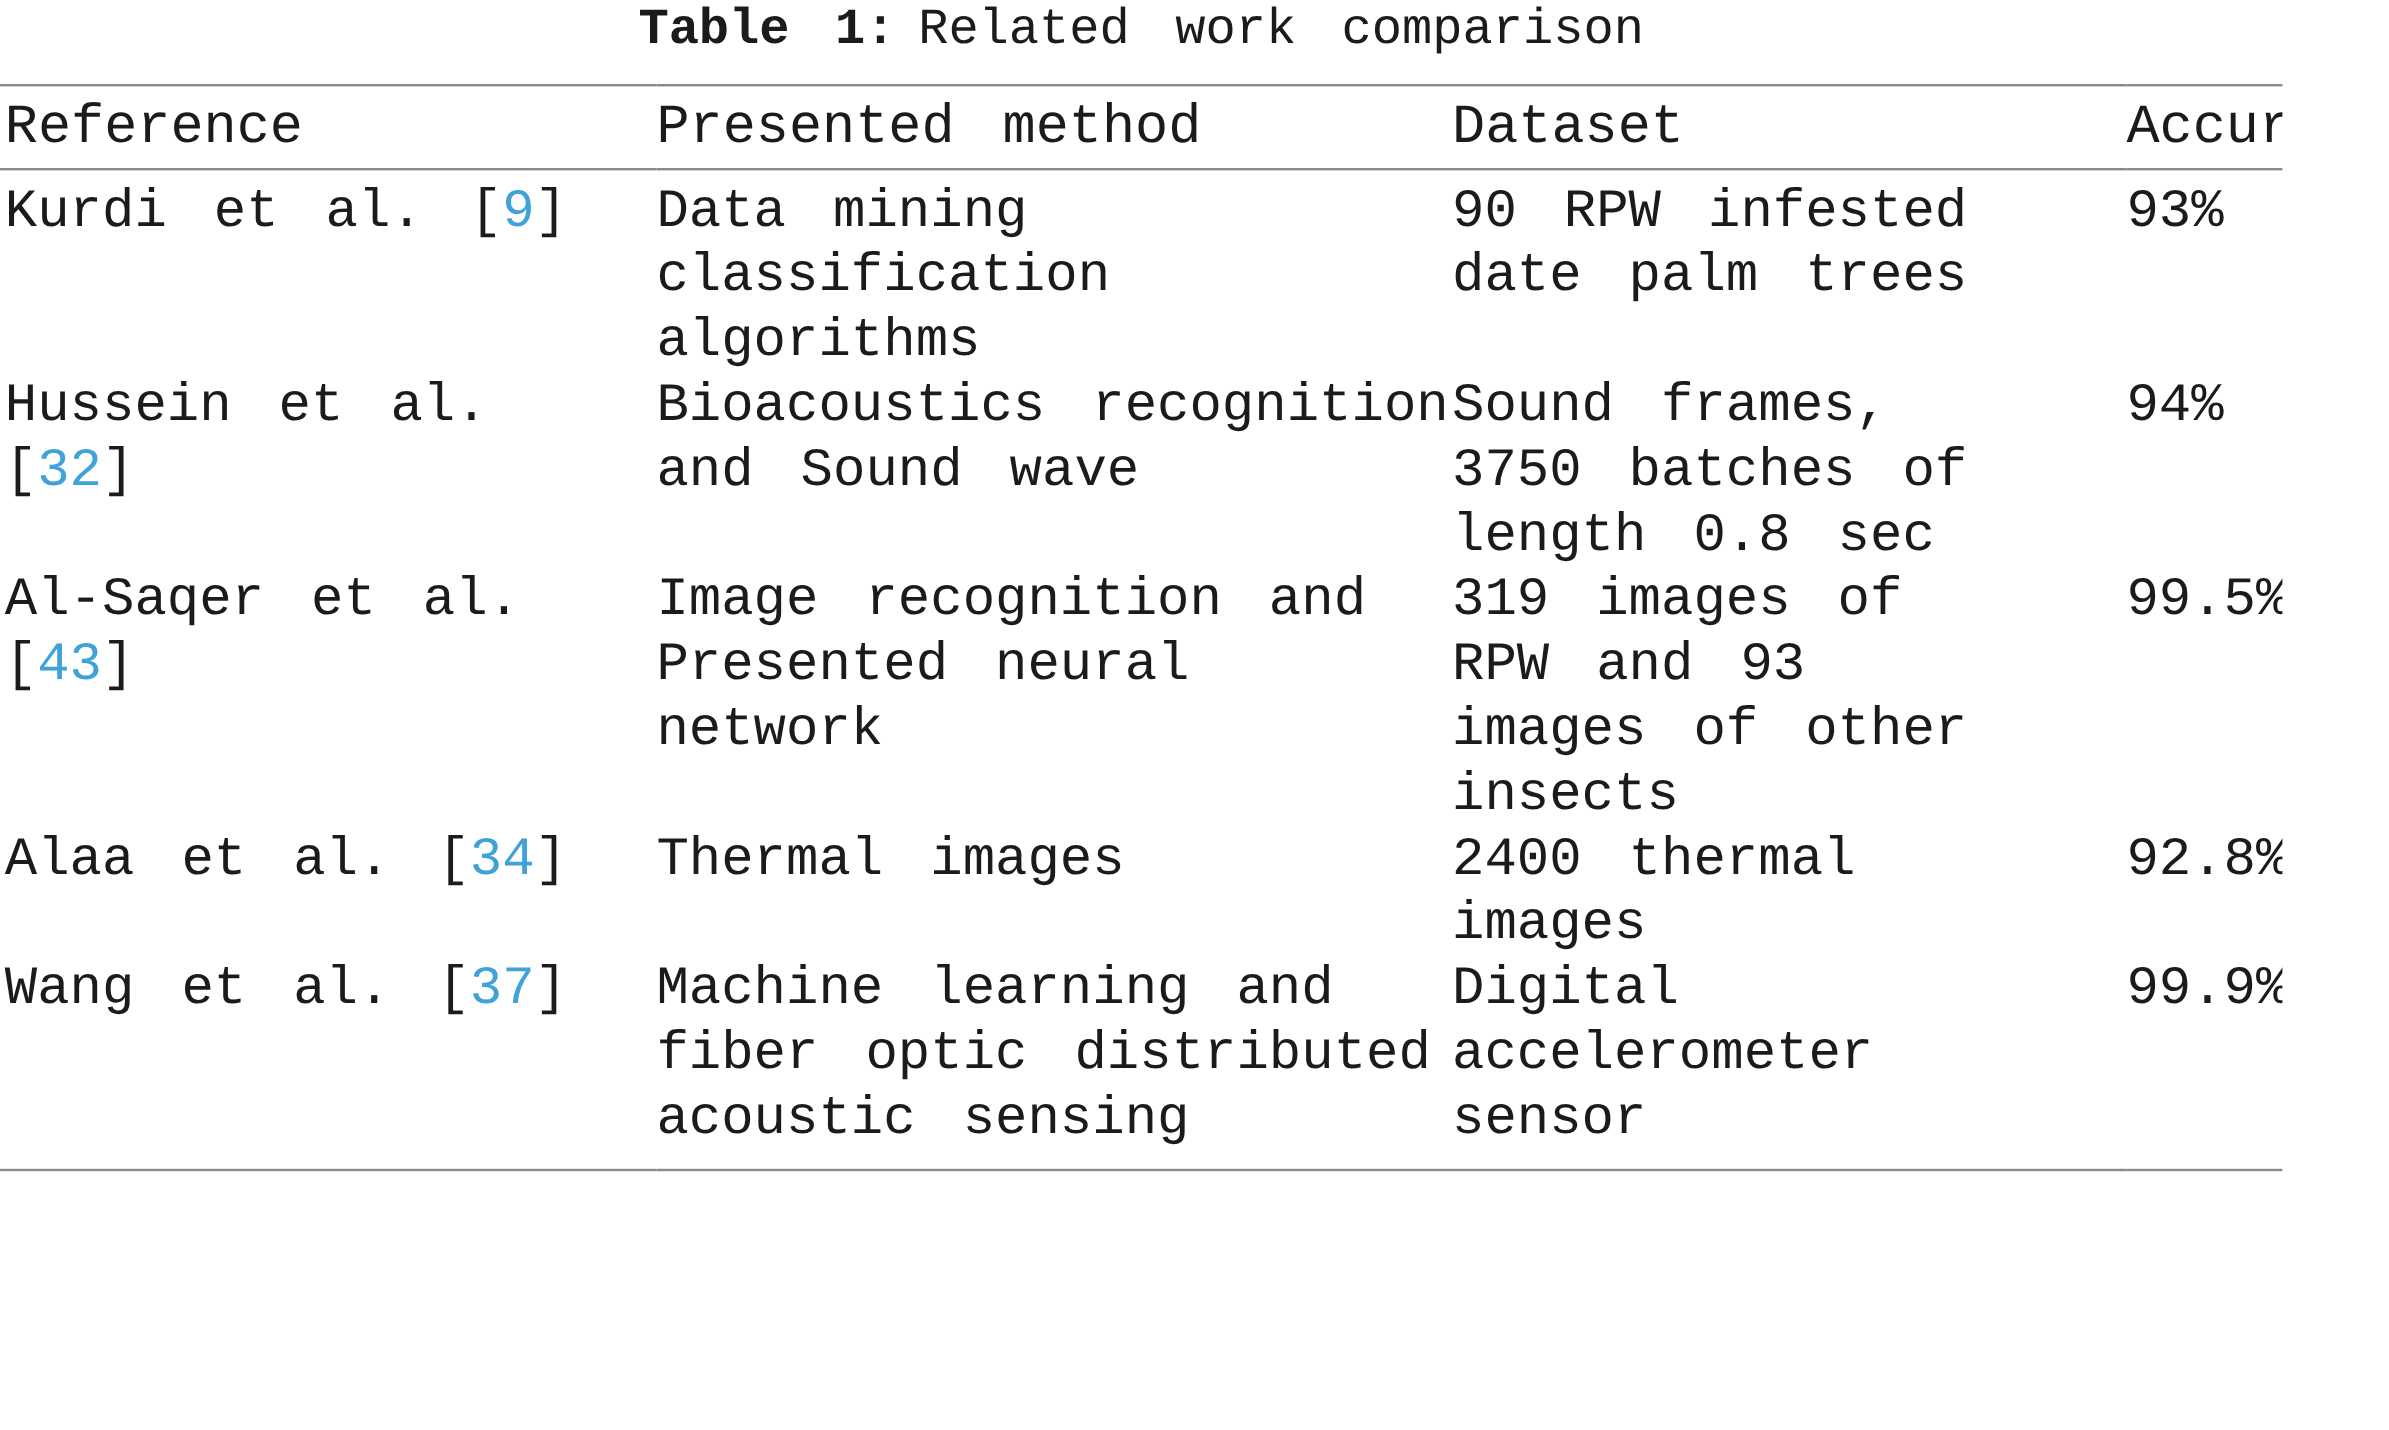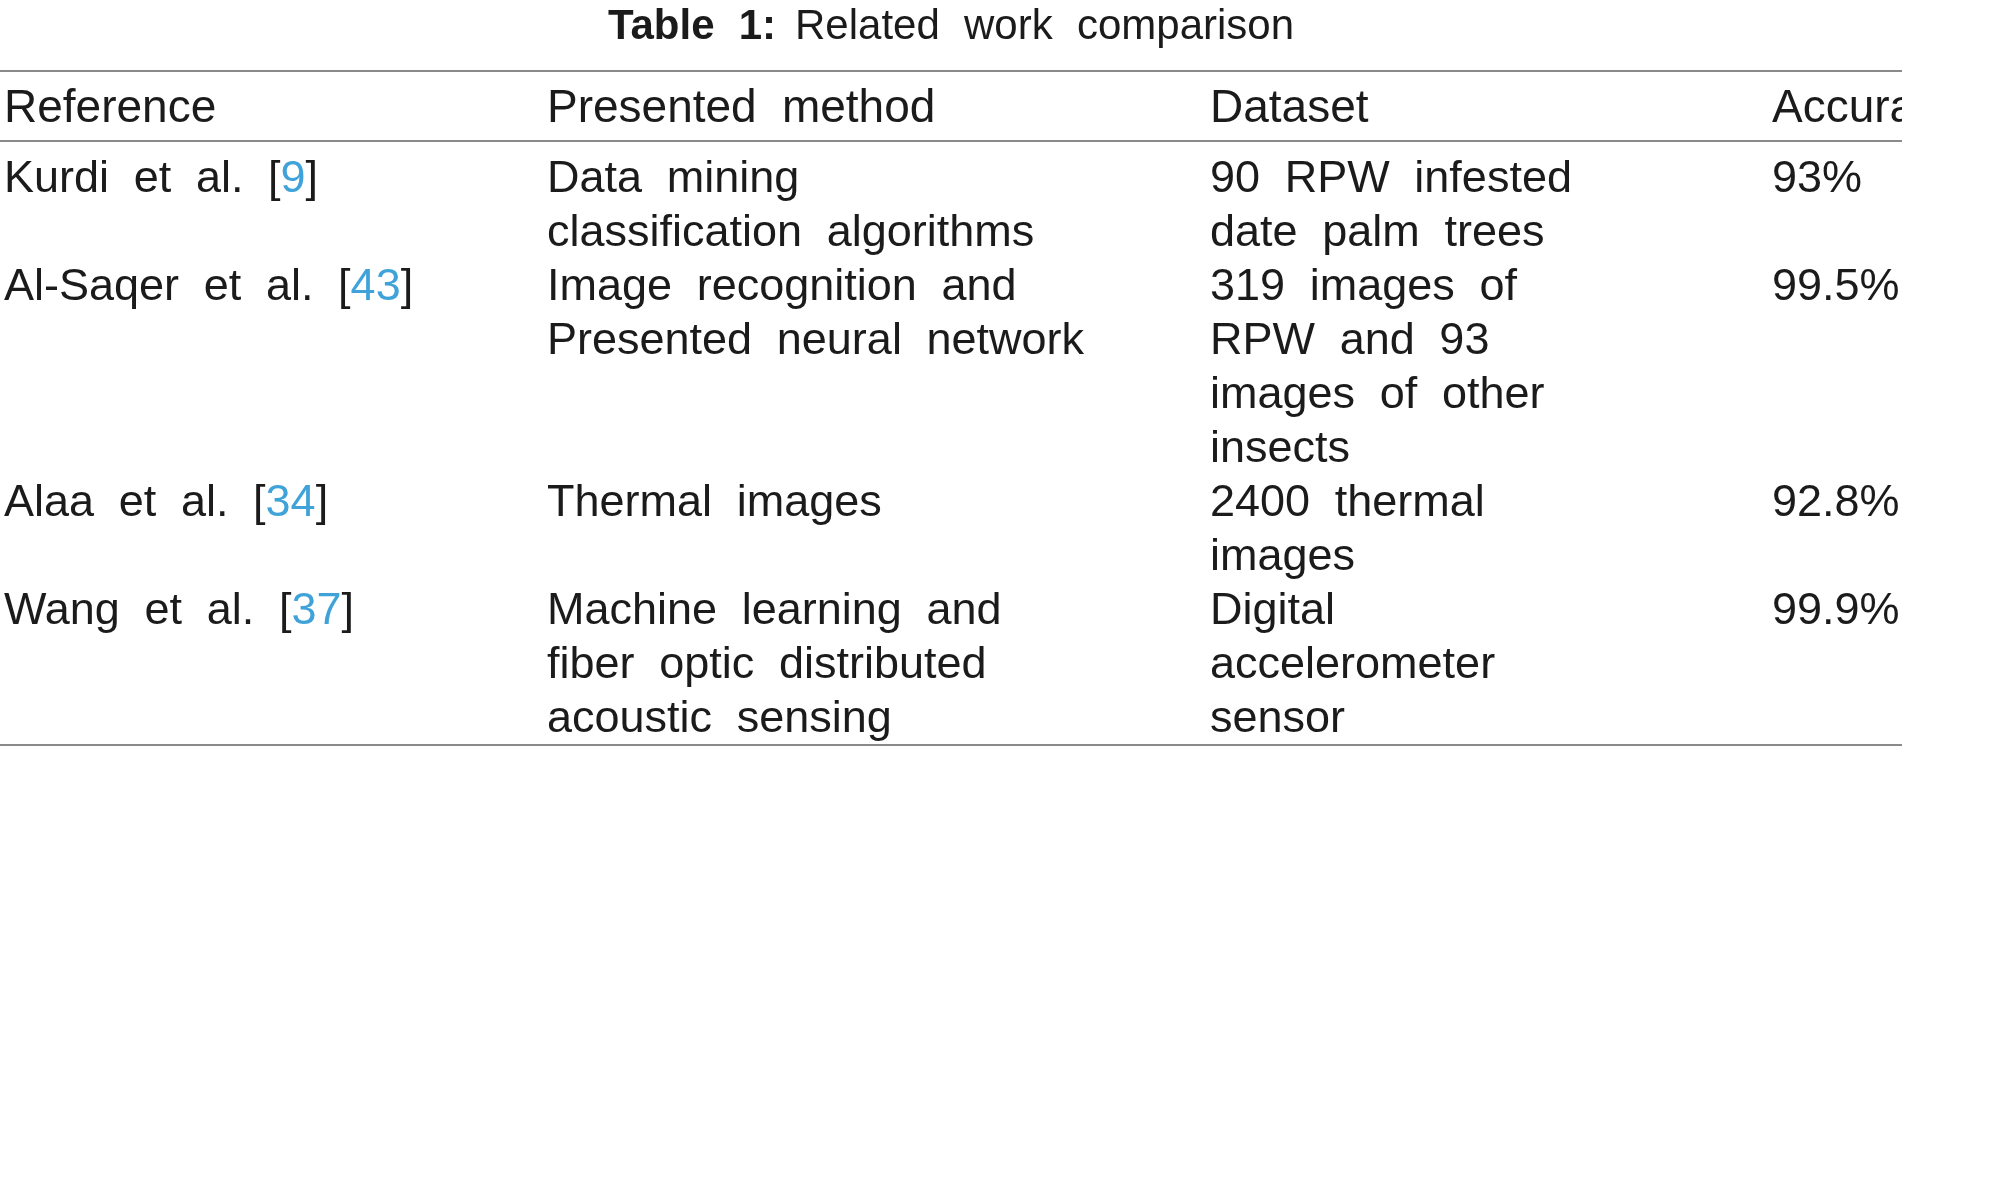--- a/index.html
+++ b/index.html
@@ -2,21 +2,21 @@
 <html><head>
 <meta charset="utf-8">
 <style>
   html, body { margin: 0; padding: 0; background: #ffffff; }
 
   .page {
     position: relative;
     width: 1902px;
     height: 1192px;
     background: #ffffff;
-    font-family: Liberation Sans, sans-serif;
+    font-family: Liberation Mono, monospace;
     color: #1b1b1b;
     overflow: hidden;
   }
 
   .caption {
     position: absolute;
     top: 1px;
     left: 0;
     width: 100%;
     text-align: center;
@@ -60,21 +60,21 @@
     vertical-align: top;
     padding: 0;
     word-spacing: 0.27em;
     white-space: pre-line;
   }
 
   table.relwork th:first-child,
   table.relwork td:first-child { padding-left: 4px; }
 
   tbody tr:first-child td { padding-top: 8px; margin-top: 16px; }
-  tbody tr:last-child  td { }
+  tbody tr:last-child  td { padding-bottom: 14px; }
 
   .cite {
     color: #3fa2d9;
     text-decoration: none;
     cursor: pointer;
   }
 </style>
 </head>
 <body>
 
@@ -102,20 +102,29 @@
     <tbody>
       <tr>
         <td><span>Kurdi et al. [</span><a class="cite">9</a><span>]</span></td>
         <td>Data mining
 classification algorithms</td>
         <td>90 RPW infested
 date palm trees</td>
         <td>93%</td>
       </tr>
       <tr>
+        <td><span>Hussein et al. [</span><a class="cite">32</a><span>]</span></td>
+        <td>Bioacoustics recognition
+and Sound wave</td>
+        <td>Sound frames,
+3750 batches of
+length 0.8 sec</td>
+        <td>94%</td>
+      </tr>
+      <tr>
         <td><span>Al-Saqer et al. [</span><a class="cite">43</a><span>]</span></td>
         <td>Image recognition and
 Presented neural network</td>
         <td>319 images of
 RPW and 93
 images of other
 insects</td>
         <td>99.5%</td>
       </tr>
       <tr>

